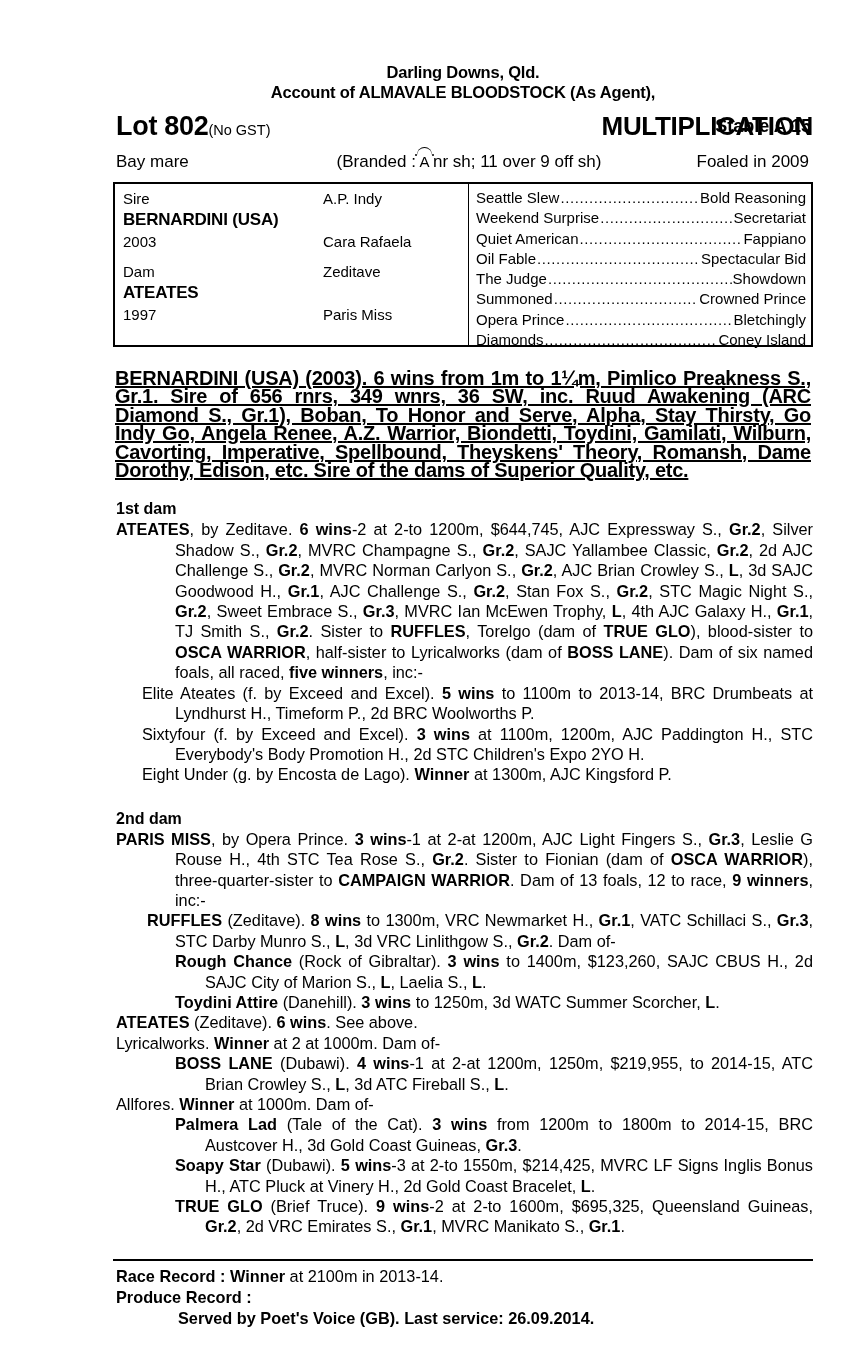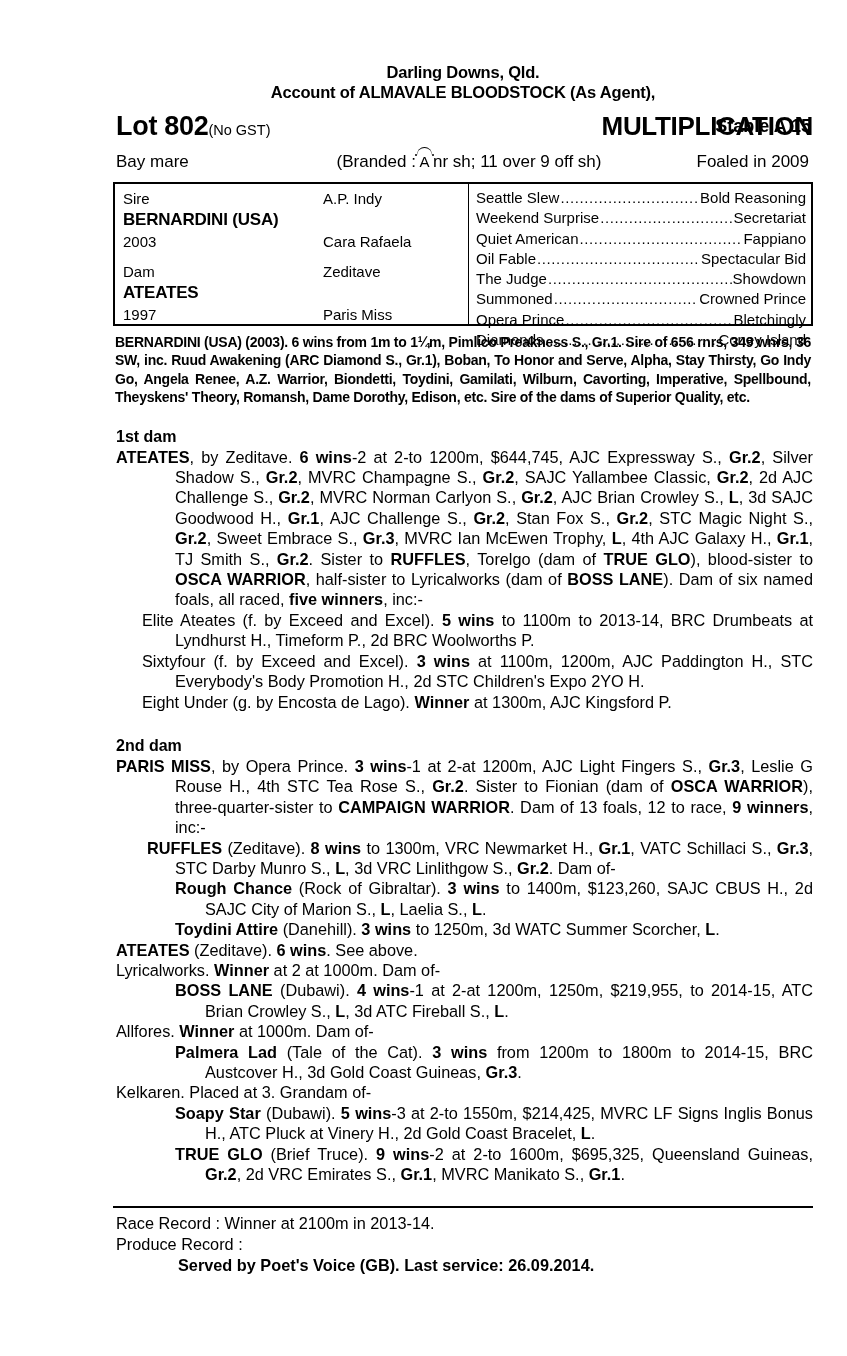--- a/index.html
+++ b/index.html
@@ -114,21 +114,21 @@
     background: #000;
     border-radius: 50%;
   }
   .brandmark .dotl { left: -1px; }
   .brandmark .dotr { right: -1px; }
 
   
   .ped {
     margin-top: 6px;
     border: 2.2px solid #000;
-    height: 144px;
+    height: 165px;
     position: relative;
     box-sizing: border-box;
   }
   .ped .vline {
     position: absolute;
     top: 0; bottom: 0;
     left: 353px;
     width: 1.4px;
     background: #000;
   }
@@ -170,27 +170,28 @@
     flex: 1 1 auto;
     overflow: hidden;
     white-space: nowrap;
     letter-spacing: 0.6px;
     margin: 0 1px;
   }
   .gpline .gpb { flex: 0 0 auto; }
 
   
   .sirepara {
-    margin-top: 7px;
-    font-weight: bold;
-    font-size: 14px;
+    margin-top: 22px;
+    font-weight: bold;
+    font-size: 20px;
     line-height: 18.4px;
     text-align: justify;
     letter-spacing: -0.25px;
     padding: 0 2px;
+    text-decoration: underline;
   }
 
   
   .damhead {
     font-weight: bold;
     font-size: 16px;
     line-height: 20px;
     margin-top: 20px;
     padding-left: 3px;
   }
@@ -215,21 +216,21 @@
   .footrule {
     border-top: 2.4px solid #000;
     margin-top: 22px;
   }
   .footer {
     padding-top: 5px;
     font-size: 16.3px;
     line-height: 21px;
     padding-left: 3px;
   }
-  .footer b { font-weight: normal; }
+  .footer b { font-weight: bold; }
   .served {
     padding-left: 62px;
     font-weight: bold;
   }
   .nb { font-weight: normal; }
 </style>
 </head>
 <body>
 
 <div class="page">
@@ -331,21 +332,20 @@
     <div class="entry hang1"><b>PARIS MISS</b>, by Opera Prince. <b>3 wins</b>-1 at 2-at 1200m, AJC Light Fingers S., <b>Gr.3</b>, Leslie G Rouse H., 4th STC Tea Rose S., <b>Gr.2</b>. Sister to Fionian (dam of <b>OSCA WARRIOR</b>), three-quarter-sister to <b>CAMPAIGN WARRIOR</b>. Dam of 13 foals, 12 to race, <b>9 winners</b>, inc:-</div>
 
     <div class="entry hang4"><b>RUFFLES</b> (Zeditave). <b>8 wins</b> to 1300m, VRC Newmarket H., <b>Gr.1</b>, VATC Schillaci S., <b>Gr.3</b>, STC Darby Munro S., <b>L</b>, 3d VRC Linlithgow S., <b>Gr.2</b>. Dam of-</div>
     <div class="entry hang5"><b>Rough Chance</b> (Rock of Gibraltar). <b>3 wins</b> to 1400m, $123,260, SAJC CBUS H., 2d SAJC City of Marion S., <b>L</b>, Laelia S., <b>L</b>.</div>
     <div class="entry hang5 lastline"><b>Toydini Attire</b> (Danehill). <b>3 wins</b> to 1250m, 3d WATC Summer Scorcher, <b>L</b>.</div>
     <div class="entry hang6 lastline"><b>ATEATES</b> (Zeditave). <b>6 wins</b>. See above.</div>
     <div class="entry hang6 lastline">Lyricalworks. <b>Winner</b> at 2 at 1000m. Dam of-</div>
     <div class="entry hang5"><b>BOSS LANE</b> (Dubawi). <b>4 wins</b>-1 at 2-at 1200m, 1250m, $219,955, to 2014-15, ATC Brian Crowley S., <b>L</b>, 3d ATC Fireball S., <b>L</b>.</div>
     <div class="entry hang6 lastline">Allfores. <b>Winner</b> at 1000m. Dam of-</div>
     <div class="entry hang5"><b>Palmera Lad</b> (Tale of the Cat). <b>3 wins</b> from 1200m to 1800m to 2014-15, BRC Austcover H., 3d Gold Coast Guineas, <b>Gr.3</b>.</div>
-    <div class="entry hang6 lastline">Kelkaren. Placed at 3. Grandam of-</div>
     <div class="entry hang5"><b>Soapy Star</b> (Dubawi). <b>5 wins</b>-3 at 2-to 1550m, $214,425, MVRC LF Signs Inglis Bonus H., ATC Pluck at Vinery H., 2d Gold Coast Bracelet, <b>L</b>.</div>
     <div class="entry hang5"><b>TRUE GLO</b> (Brief Truce). <b>9 wins</b>-2 at 2-to 1600m, $695,325, Queensland Guineas, <b>Gr.2</b>, 2d VRC Emirates S., <b>Gr.1</b>, MVRC Manikato S., <b>Gr.1</b>.</div>
 
     <div class="footrule"></div>
     <div class="footer">
       <div><b>Race Record : Winner</b><span class="nb"> at 2100m in 2013-14.</span></div>
       <div><b>Produce Record :</b></div>
       <div class="served">Served by Poet's Voice (GB). Last service: 26.09.2014.</div>
     </div>
 

